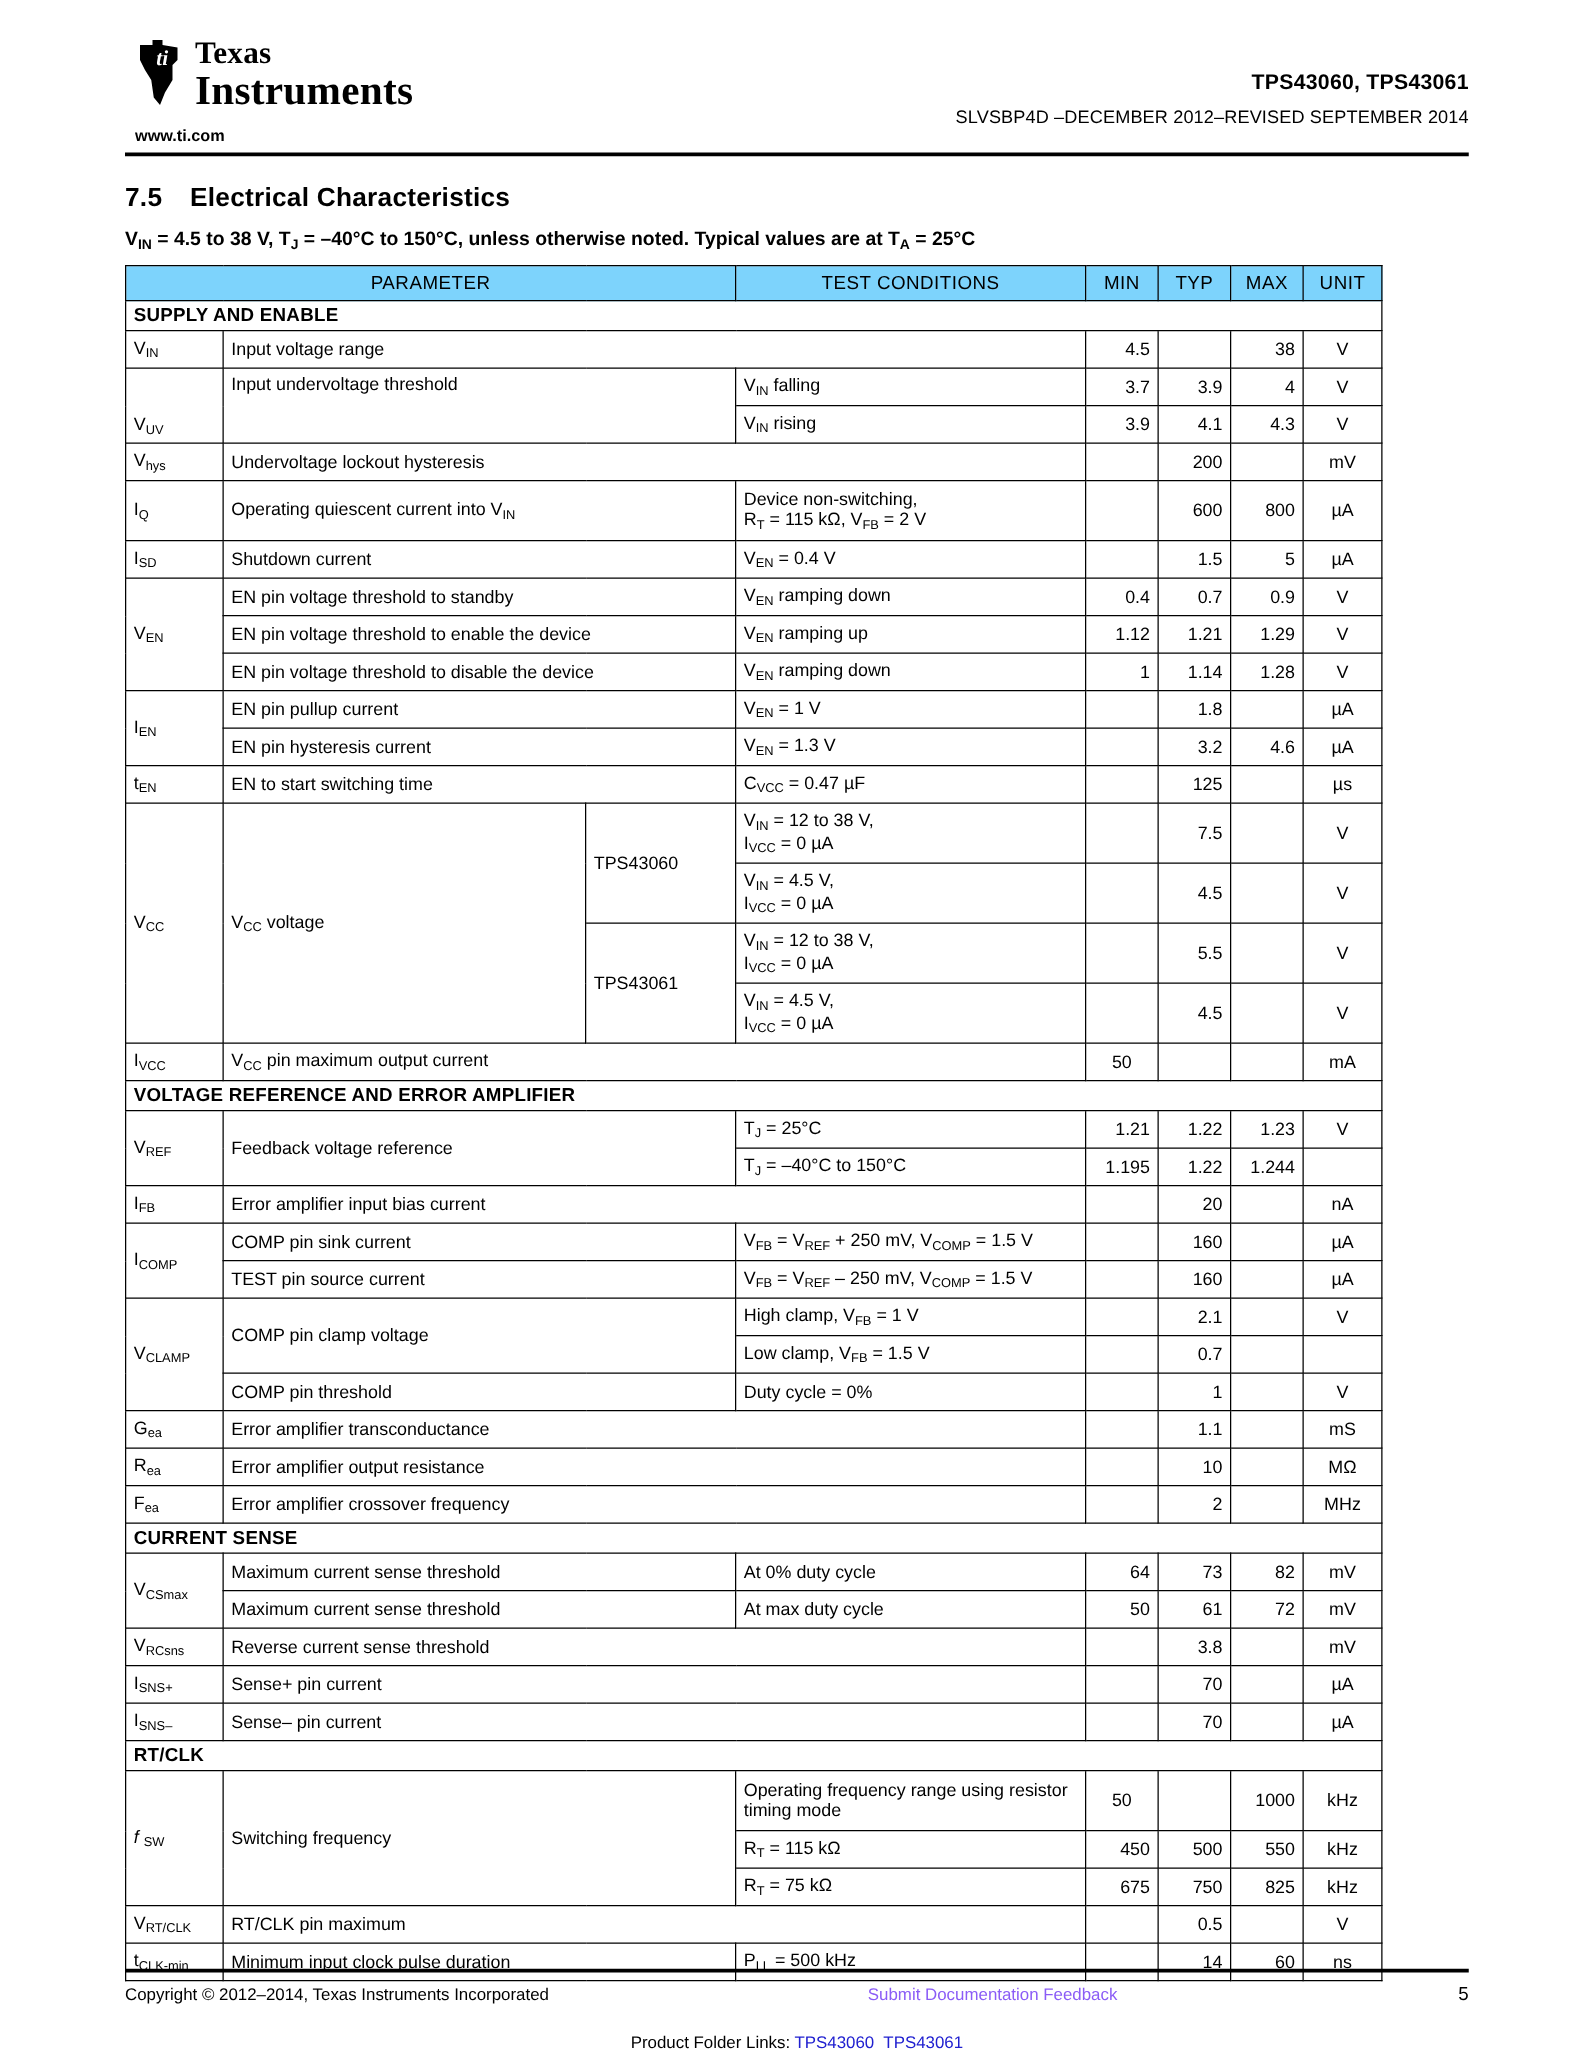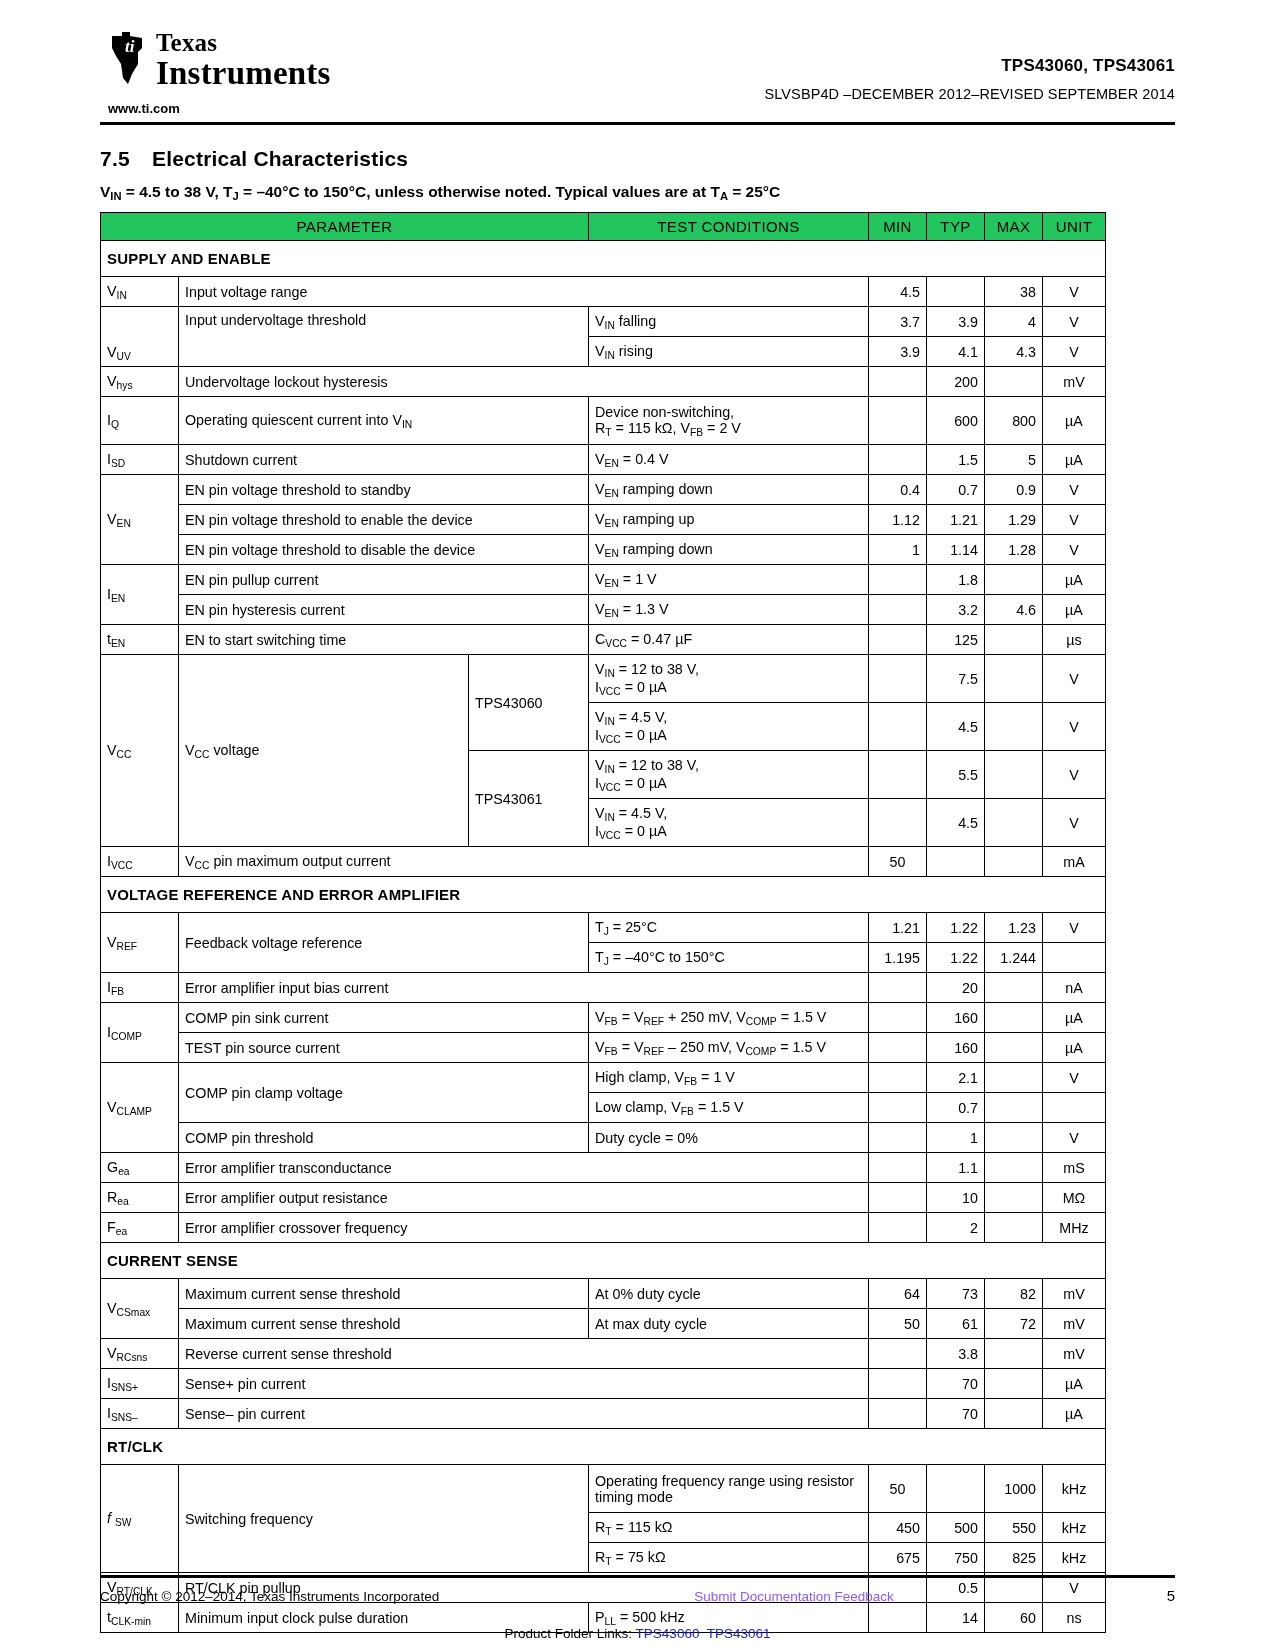--- a/index.html
+++ b/index.html
@@ -41,21 +41,21 @@
     table-layout:fixed;
     font-size:14.3px;
   }
   table.ec td, table.ec th {
     border:1px solid #000;
     padding:3px 6px;
     vertical-align:middle;
     font-weight:normal;
   }
   thead th {
-    background:#22c55e;
+    background:#7dd3fc;
     text-align:center;
     font-weight:bold;
     font-size:15px;
     letter-spacing:0.4px;
     height:28px;
     padding:4px 6px;
   }
   th.p-head { }
   th.tc-head { }
   th.num-head { border-left:none; border-right:none; }
@@ -70,21 +70,21 @@
   td.num { text-align:right; width:58px; padding-right:9px; border-left:none; border-right:none; }
   td.num.first { border-left:1px solid #000; }
   td.num.last  { border-right:1px solid #000; }
   td.num.ctr { text-align:center; padding-right:6px; }
   td.unit { text-align:center; width:62px; }
 
   tr.group td {
     font-weight:bold;
     font-size:15px;
     letter-spacing:0.2px;
-    height:36px;
+    height:24px;
     padding-left:6px;
   }
   .rowh { height:30px; }
   .rowh2 { height:48px; }
   .nb-bot { border-bottom:none; }
 
   sub { font-size:0.72em; vertical-align:-0.28em; }
   .it { font-style:italic; }
 
   
@@ -474,21 +474,21 @@
       <tr class="rowh">
         <td class="cond">R<sub>T</sub> = 75 kΩ</td>
         <td class="num first">675</td>
         <td class="num">750</td>
         <td class="num last">825</td>
         <td class="unit">kHz</td>
       </tr>
 
       <tr class="rowh">
         <td class="sym">V<sub>RT/CLK</sub></td>
-        <td class="desc" colspan="3">RT/CLK pin pullup</td>
+        <td class="desc" colspan="3">RT/CLK pin maximum</td>
         <td class="num first"></td>
         <td class="num">0.5</td>
         <td class="num last"></td>
         <td class="unit">V</td>
       </tr>
       <tr class="rowh">
         <td class="sym">t<sub>CLK-min</sub></td>
         <td class="desc" colspan="2">Minimum input clock pulse duration</td>
         <td class="cond">P<sub>LL</sub> = 500 kHz</td>
         <td class="num first"></td>

